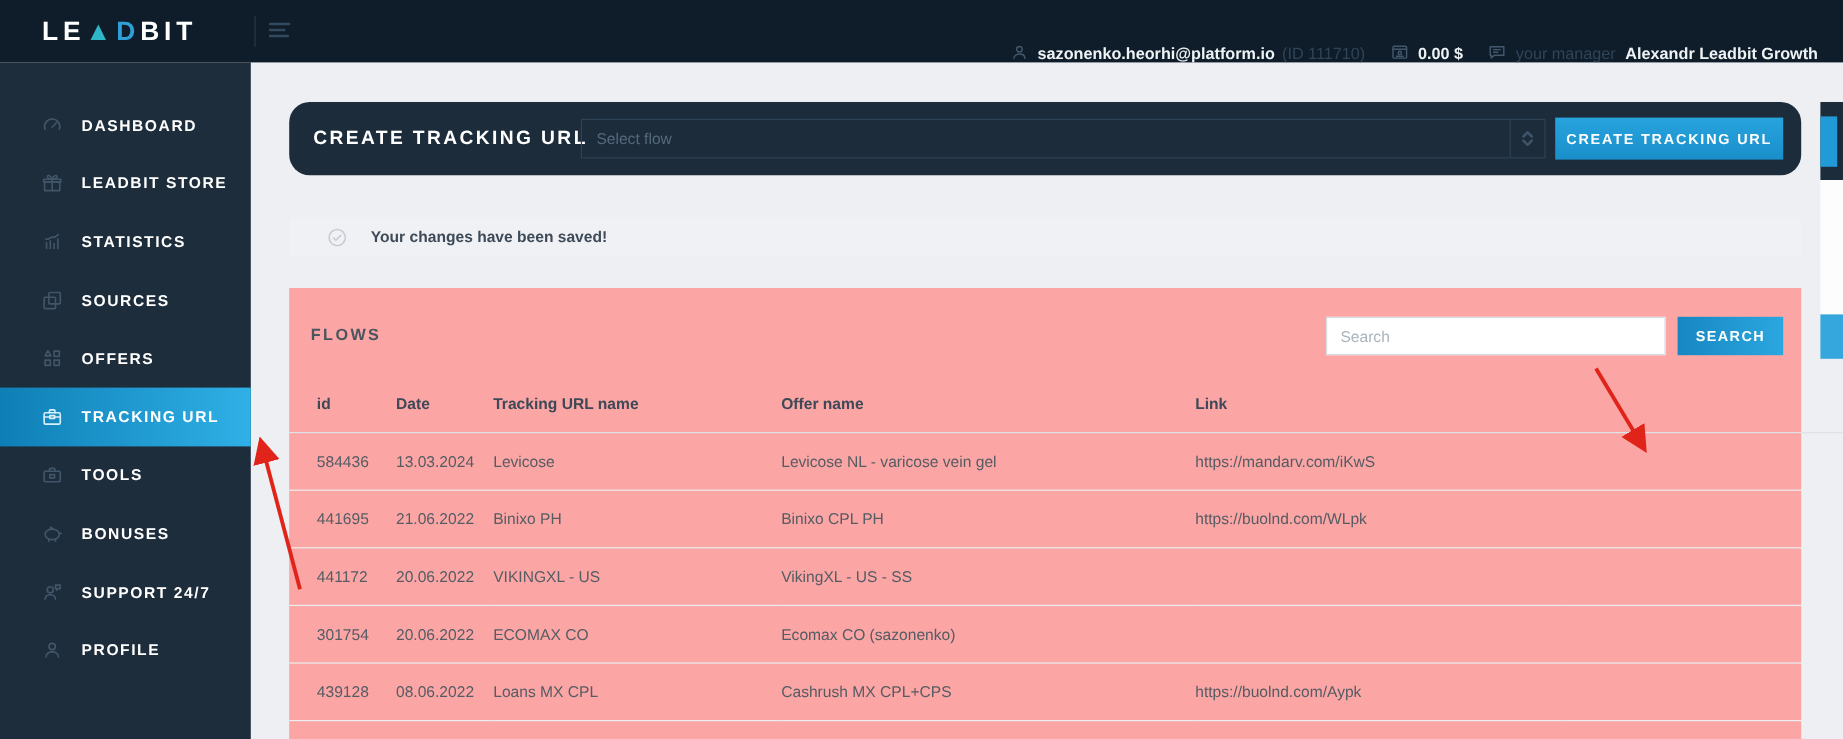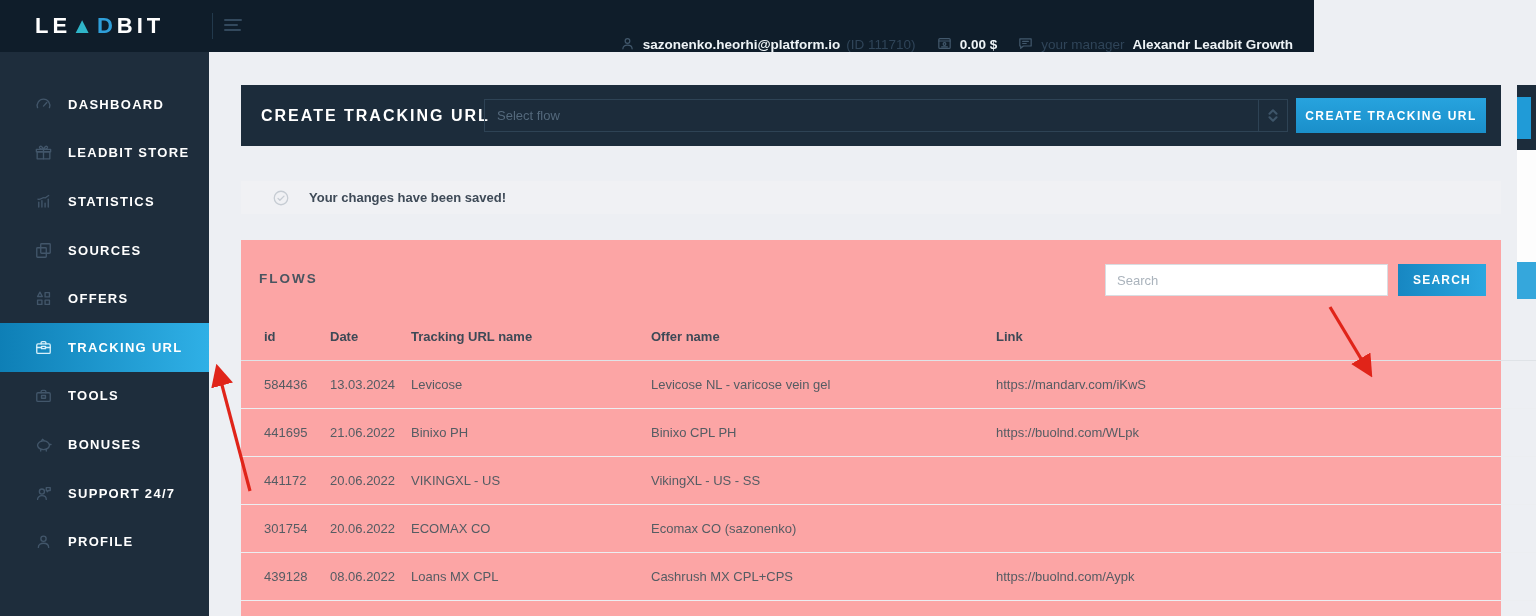--- a/index.html
+++ b/index.html
@@ -1,20 +1,20 @@
 <!DOCTYPE html>
 <html><head>
 <meta charset="utf-8">
 <style>
   * { margin:0; padding:0; box-sizing:border-box; }
   body { font-family:"Liberation Sans", sans-serif; background:#dfe2e7; }
   .screen { position:relative; width:1536px; height:616px; background:#edeff3; overflow:hidden; }
 
   
-  .topbar { position:absolute; left:0; top:0; width:1314px; height:52px; background:#0f1d2a; z-index:6; }
+  .topbar { position:absolute; left:0; top:0; width:1536px; height:52px; background:#0f1d2a; z-index:6; }
   .logo { position:absolute; left:35px; top:0; height:52px; line-height:52px; font-size:22px; font-weight:bold; letter-spacing:4px; color:#fff; cursor:pointer; }
   .logo .tri { color:#2fb6c9; }
   .logo .d   { color:#2f9fd9; }
   .topbar-divider { position:absolute; left:212px; top:13px; width:1px; height:26px; background:#22394c; }
   .hamburger { position:absolute; left:224px; top:19px; width:20px; height:14px; cursor:pointer; }
   .hamburger span { display:block; height:2px; background:#33495d; margin-bottom:3px; border-radius:1px; }
   .hamburger span:nth-child(1){ width:18px; }
   .hamburger span:nth-child(2){ width:14px; }
   .hamburger span:nth-child(3){ width:17px; }
   .topbar-right { position:absolute; right:21px; top:0; height:52px; display:flex; align-items:flex-end; font-size:13.5px; }
@@ -25,21 +25,21 @@
 
   
   .sidebar { position:absolute; left:0; top:52px; width:209px; height:564px; background:#1e2d3c; z-index:5; padding-top:28px; }
   .side-item { height:48.6px; display:flex; align-items:center; padding-left:34px; cursor:pointer; }
   .side-item .ic { width:19px; height:19px; margin-right:15px; color:#42566a; flex:none; }
   .side-item .lbl { color:#ffffff; font-size:13px; font-weight:bold; letter-spacing:1.3px; white-space:nowrap; }
   .side-item.active { background:linear-gradient(90deg,#0e7fb6,#2fb0e6); }
   .side-item.active .ic { color:#d8f0fa; }
 
   
-  .create-bar { position:absolute; left:241px; top:85px; width:1260px; height:61px; background:#1c2c3b; z-index:2; }
+  .create-bar { position:absolute; left:241px; top:85px; width:1260px; height:61px; background:#1c2c3b; z-index:2;border-radius:17px; }
   .create-title { position:absolute; left:20px; top:0; height:61px; line-height:61px; color:#fff; font-size:16px; font-weight:bold; letter-spacing:2px; white-space:nowrap; }
   .flow-select { position:absolute; left:243px; top:14px; width:804px; height:33px; border:1px solid #2e4355; display:flex; align-items:center; cursor:pointer; }
   .flow-select .ph { flex:1; padding-left:12px; color:#54697c; font-size:13px; }
   .flow-select .stepper { width:29px; height:100%; border-left:1px solid #2e4355; display:flex; align-items:center; justify-content:center; color:#3e5569; }
   .create-btn { position:absolute; left:1055px; top:13px; width:190px; height:35px; background:linear-gradient(180deg,#27a3de,#1a8fca); border:none; color:#fff; font-family:inherit; font-size:12px; font-weight:bold; letter-spacing:1.5px; cursor:pointer; }
 
   
   .alert { position:absolute; left:241px; top:181px; width:1260px; height:33px; background:#f0f1f4; display:flex; align-items:center; z-index:2; }
   .alert .ic { width:18px; height:18px; margin-left:31px; color:#c6ccd3; flex:none; }
   .alert .msg { margin-left:19px; color:#3e4a57; font-size:13px; font-weight:bold; }

